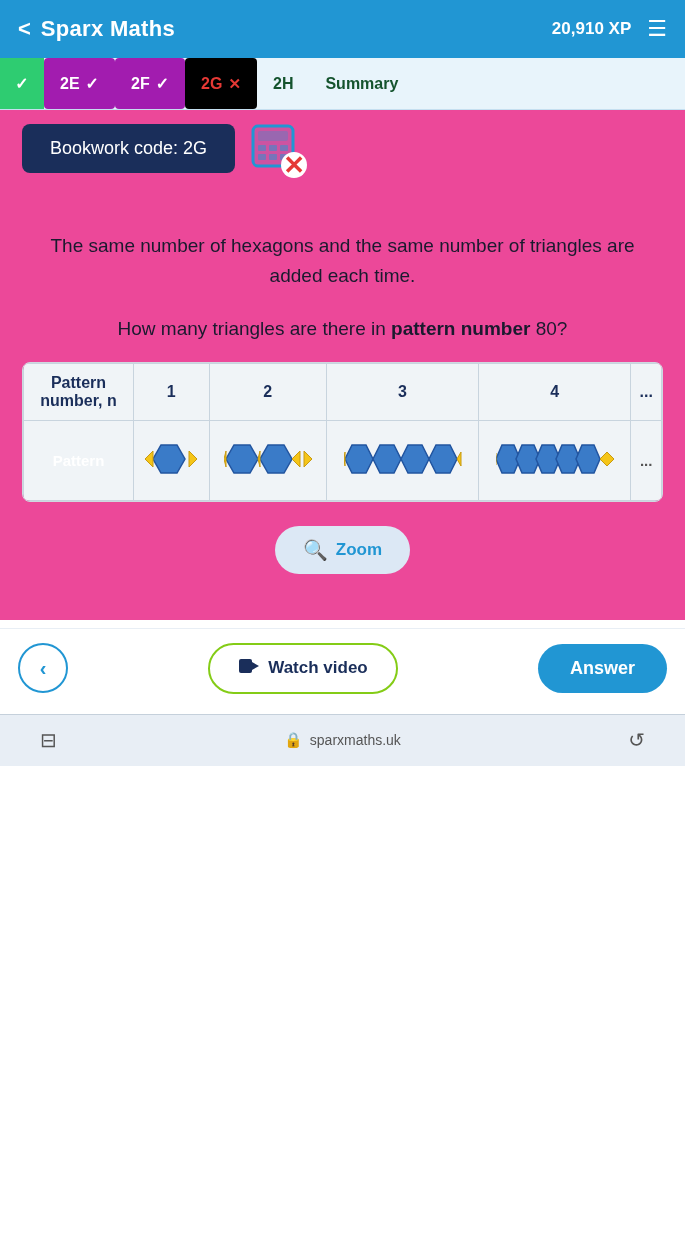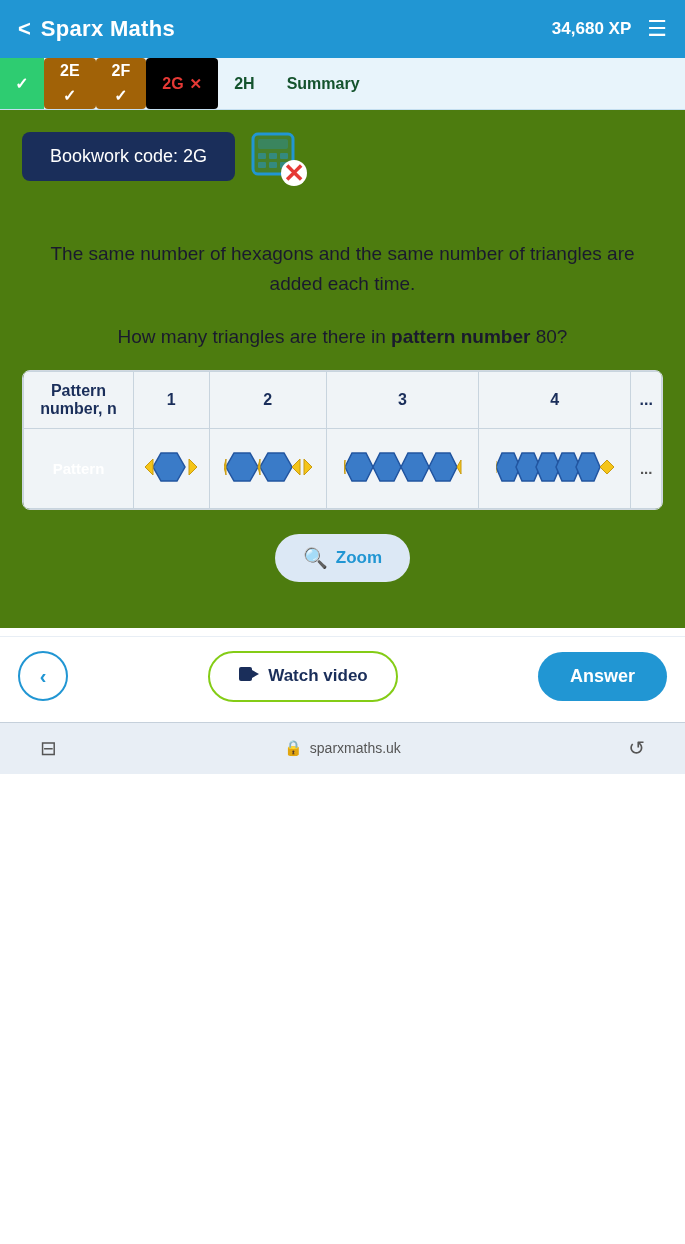--- a/index.html
+++ b/index.html
@@ -68,24 +68,23 @@
       justify-content: center;
       padding: 0 16px;
       height: 100%;
       font-size: 16px;
       font-weight: 600;
       cursor: pointer;
       white-space: nowrap;
       gap: 6px;
     }
     .tab-check {
-      background: #a16207;
+      background: #a21caf;
       color: #fff;
       border-radius: 4px;
-      flex-direction: column;
     }
     .tab-active-wrong {
       background: #000000;
       color: #e53935;
       border-radius: 4px;
     }
     .tab-inactive {
       color: #14532d;
       background: transparent;
       align-items: center;
@@ -93,22 +92,22 @@
     .tab-first-check {
       background: #2ecc71;
       color: #fff;
       width: 44px;
       border-radius: 0;
     }
     .x-icon { color: #e53935; font-size: 15px; }
 
     
     .main {
-      padding: 20px 22px 16px;
-      background: #4d7c0f;
+      padding: 12px 22px 16px;
+      background: #ec4899;
     }
 
     
     .bookwork-row {
       display: flex;
       align-items: center;
       gap: 14px;
       margin-bottom: 28px;
     }
     .bookwork-badge {
@@ -280,21 +279,21 @@
   </style>
 </head>
 <body>
 
 <div class="header">
   <div class="header-left">
     <span class="back-arrow">&lt;</span>
     <span class="header-title">Sparx Maths</span>
   </div>
   <div class="header-right">
-    <span class="xp-label">34,680 XP</span>
+    <span class="xp-label">20,910 XP</span>
     <span class="hamburger">☰</span>
   </div>
 </div>
 
 <div class="tab-bar">
   <div class="tab tab-first-check">
     <span>✓</span>
   </div>
   <div class="tab tab-check">
     <span>2E</span>

